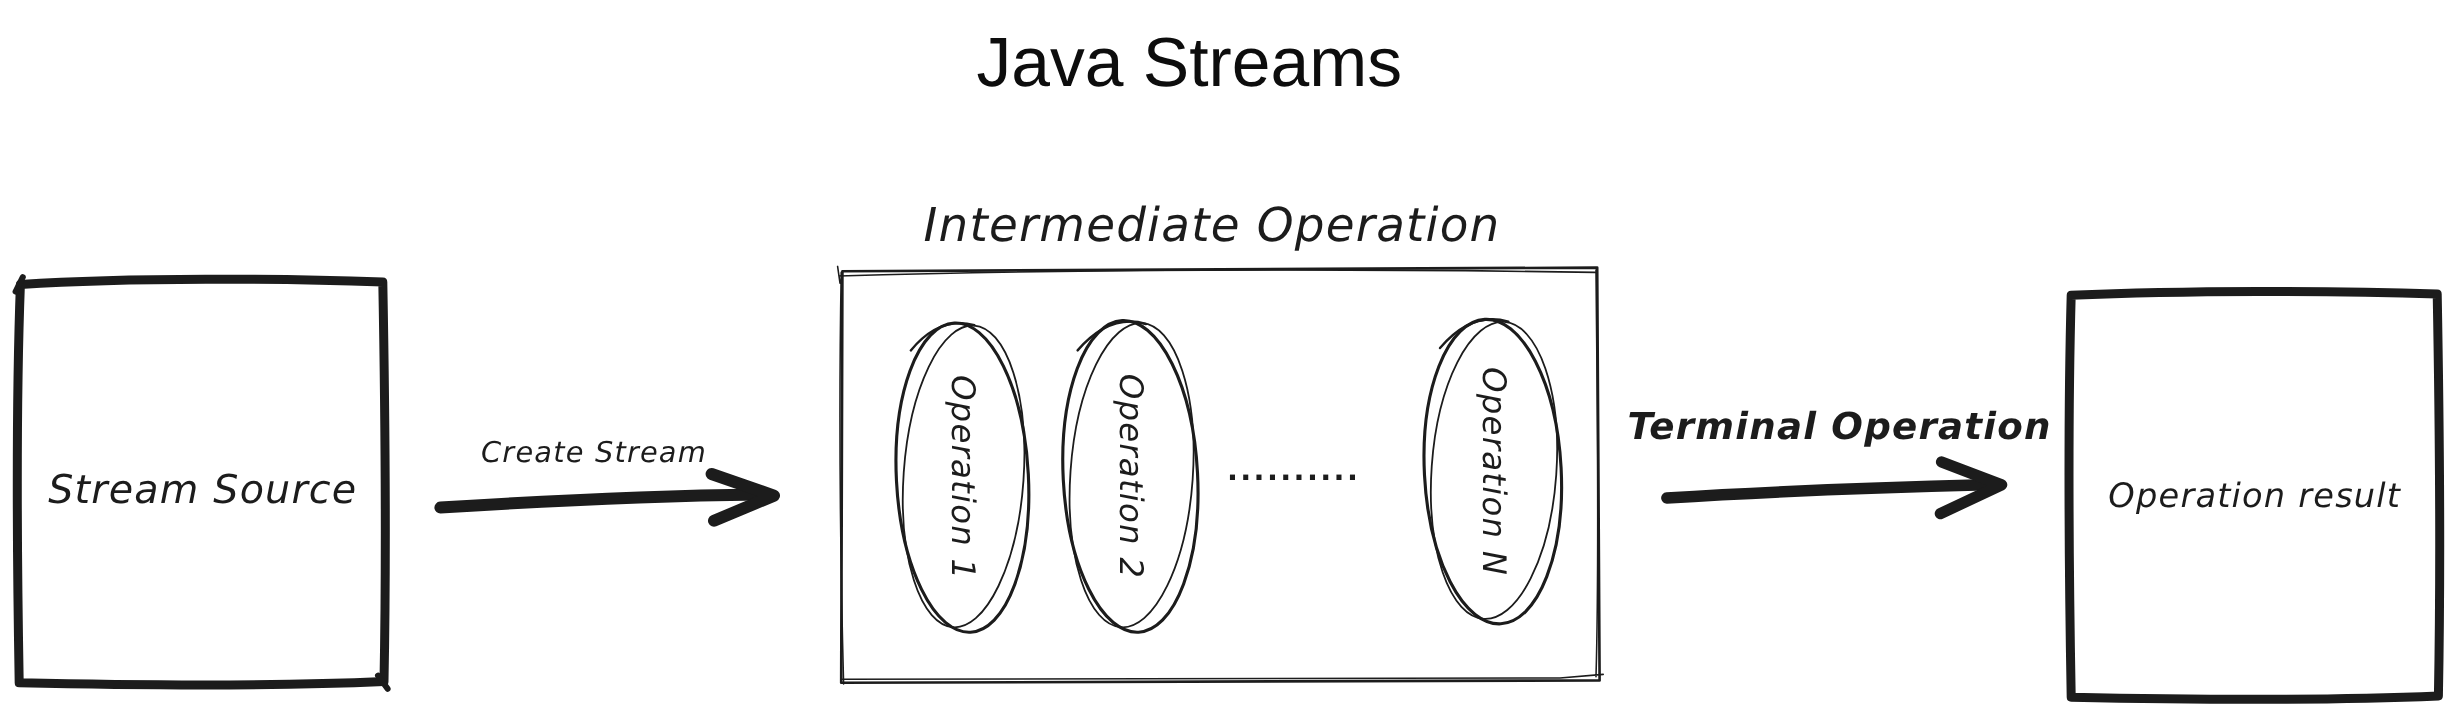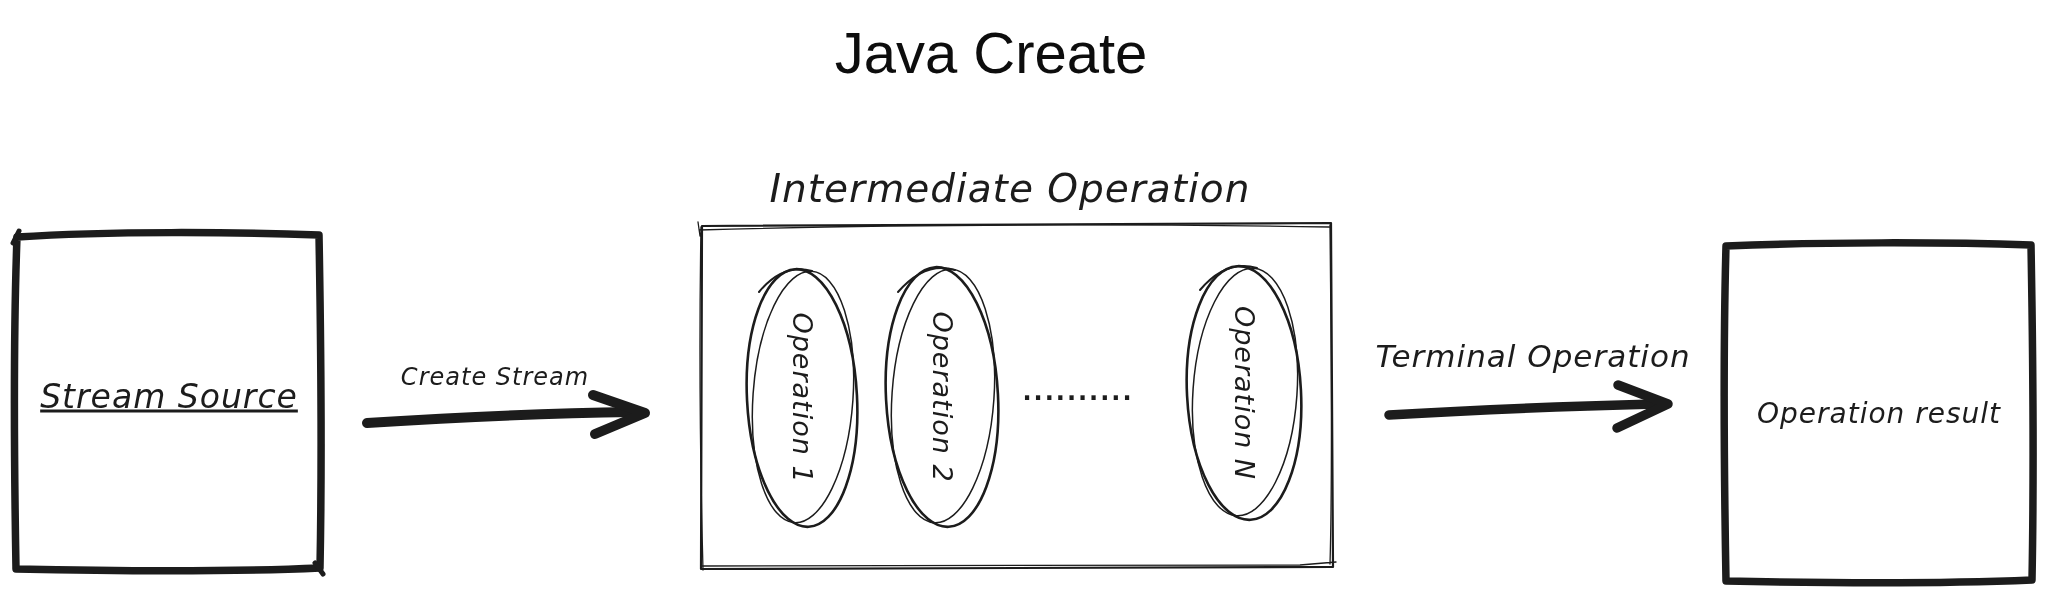--- a/index.html
+++ b/index.html
@@ -39,24 +39,24 @@
     left: 991px;
     top: 52px;
     transform: translate(-50%, -50%);
     font-family: "Liberation Sans", sans-serif;
     font-style: normal;
     font-size: 58px;
     color: var(--title-color);
     white-space: nowrap;
     letter-spacing: 0;
   }
-  .source-label   { left: 169px;  top: 396px; font-size: 33px; text-decoration: underline; }
+  .source-label   { left: 169px;  top: 408px; font-size: 33px; }
   .create-label   { left: 495px;  top: 377px; font-size: 24px; }
   .inter-label    { left: 1010px; top: 188px; font-size: 39px; }
-  .terminal-label { left: 1533px; top: 356px; font-size: 31px; }
+  .terminal-label { left: 1533px; top: 356px; font-size: 31px; font-weight: bold; }
   .result-label   { left: 1879px; top: 413px; font-size: 28px; }
   .op-label {
     font-size: 27px;
     transform: translate(-50%, -50%) rotate(90deg);
   }
   .op1-label { left: 802px;  top: 398px; }
   .op2-label { left: 942px;  top: 397px; }
   .opn-label { left: 1244px; top: 393px; }
   .dots-label {
     left: 1078px; top: 392px;
@@ -115,21 +115,21 @@
         <path d="M1618 385 L1668 404 L1617 428"></path>
       </g>
 
       <path stroke-width="7.5" d="M1726 246 C1820 242 1945 242 2031 245
                C2033 355 2034 475 2032 580
                C1935 584 1818 583 1726 581
                C1724 470 1723 355 1726 246 Z"></path>
     </g>
   </svg>
 
-  <div class="title">Java Create</div>
+  <div class="title">Java Streams</div>
 
   <div class="label source-label">Stream Source</div>
 
   <div class="label create-label">Create Stream</div>
 
   <div class="label inter-label">Intermediate Operation</div>
 
   <div class="label op-label op1-label">Operation 1</div>
 
   <div class="label op-label op2-label">Operation 2</div>

